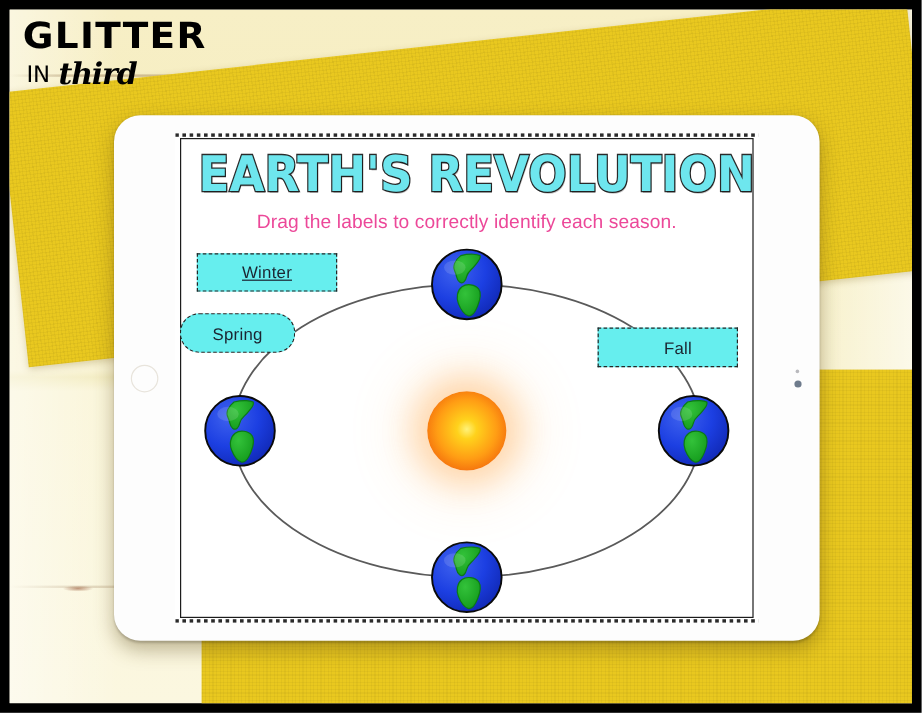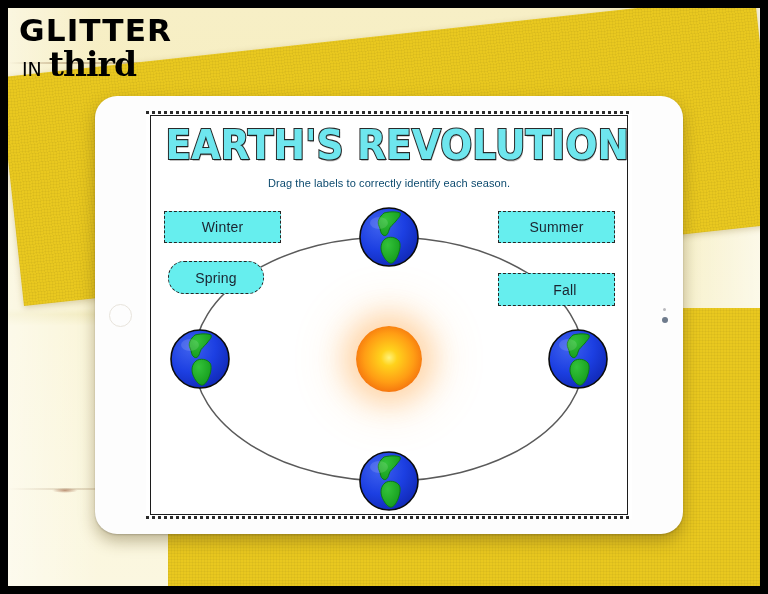--- a/index.html
+++ b/index.html
@@ -61,22 +61,22 @@
   
   .logo{position:absolute;left:14px;top:8px;color:#000000;user-select:none;}
   .logo-glitter{
     font-family:"DejaVu Sans", sans-serif;
     font-weight:bold;font-size:30px;letter-spacing:1px;line-height:1;
     transform:scaleX(1.04);
   }
   .logo-row2{display:flex;align-items:flex-end;gap:7px;margin-top:5px;}
   .logo-in{font-family:"DejaVu Sans",sans-serif;font-weight:normal;font-size:19px;line-height:1;}
   .logo-third{
-    font-family:"DejaVu Serif", serif;font-weight:bold;
-    font-size:33px;line-height:.85;letter-spacing:-1px;text-align:right;
+    font-family:"DejaVu Serif", serif;font-style:italic;font-weight:bold;
+    font-size:25px;line-height:.85;letter-spacing:-1px;text-align:right;
   }
 
   
   #ipad{
     position:absolute;left:87px;top:88px;width:588px;height:438px;
     background:#fdfdfd;border-radius:22px;
     box-shadow:0 7px 16px rgba(90,70,20,.38), 0 1px 2px rgba(0,0,0,.2);
   }
   .home-btn{
     position:absolute;left:14px;top:50%;margin-top:-11px;
@@ -120,21 +120,21 @@
     transform:scaleX(.92);
     color:#6ee6ee;
     -webkit-text-stroke:2.2px #2a2a2a;
     paint-order:stroke fill;
     text-shadow:1px 2px 0 rgba(0,0,0,.25);
     white-space:nowrap;
   }
   .ws-sub{
     position:absolute;left:0;right:0;top:66px;text-align:center;
     font-family:"Liberation Sans", sans-serif;
-    font-size:11px;color:#0c4a6e;letter-spacing:.1px;
+    font-size:16px;color:#ec4899;letter-spacing:.1px;
   }
 
   
   #diagram{position:absolute;left:0;top:82px;width:486px;height:322px;}
 
   .orbit{position:absolute;left:0;top:0;}
 
   .sun{
     position:absolute;left:50%;top:133px;margin-left:-33px;
     width:66px;height:66px;border-radius:50%;
@@ -150,22 +150,22 @@
   .chip{
     position:absolute;
     background:#66EEEE;
     border:1.8px dashed #262626;
     font-family:"Liberation Sans", sans-serif;
     font-size:14px;color:#1b2430;
     display:flex;align-items:center;justify-content:center;
     box-sizing:border-box;
     letter-spacing:.2px;
   }
-  .chip-winter{left:18px;top:18px;width:117px;height:32px;}
-  .chip-spring{left:22px;top:68px;width:96px;height:33px;border-radius:16px;}
+  .chip-winter{left:18px;top:18px;width:117px;height:32px;text-decoration:underline;}
+  .chip-spring{left:4px;top:68px;width:96px;height:33px;border-radius:16px;}
   .chip-summer{left:352px;top:18px;width:117px;height:32px;}
   .chip-fall  {left:352px;top:80px;width:117px;height:33px;padding-left:17px;}
 </style>
 </head>
 <body>
 
 <div id="stage">
 
   <div class="wood"></div>
   <div class="plank-seam" style="top:54px"></div>
@@ -253,23 +253,20 @@
             <ellipse cx="22" cy="18" rx="9" ry="6" fill="#fff" opacity=".13"></ellipse>
           </svg>
         </div>
 
         <div class="chip chip-winter">
           <span>Winter</span>
         </div>
         <div class="chip chip-spring">
           <span>Spring</span>
         </div>
-        <div class="chip chip-summer">
-          <span>Summer</span>
-        </div>
         <div class="chip chip-fall">
           <span>Fall</span>
         </div>
 
       </div>
     </div>
   </div>
 </div>
 
 </body></html>

